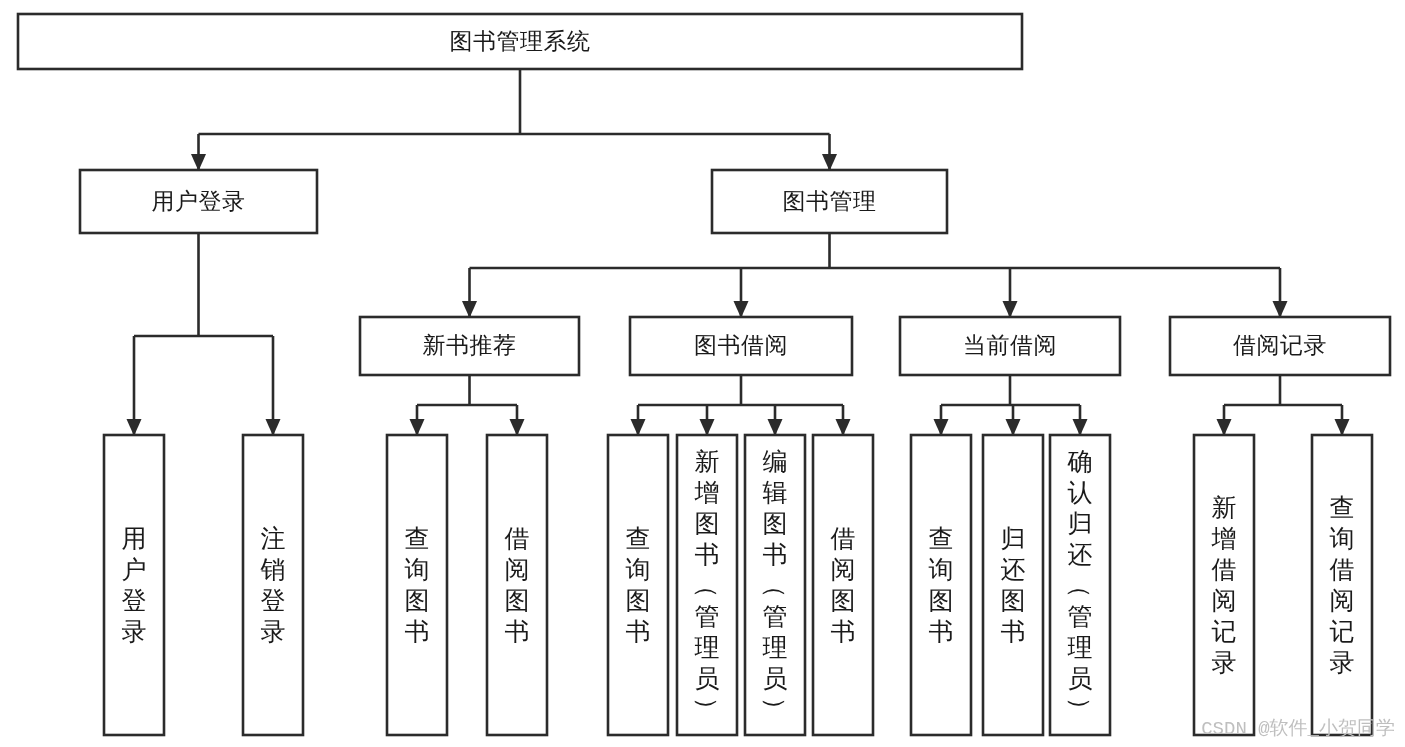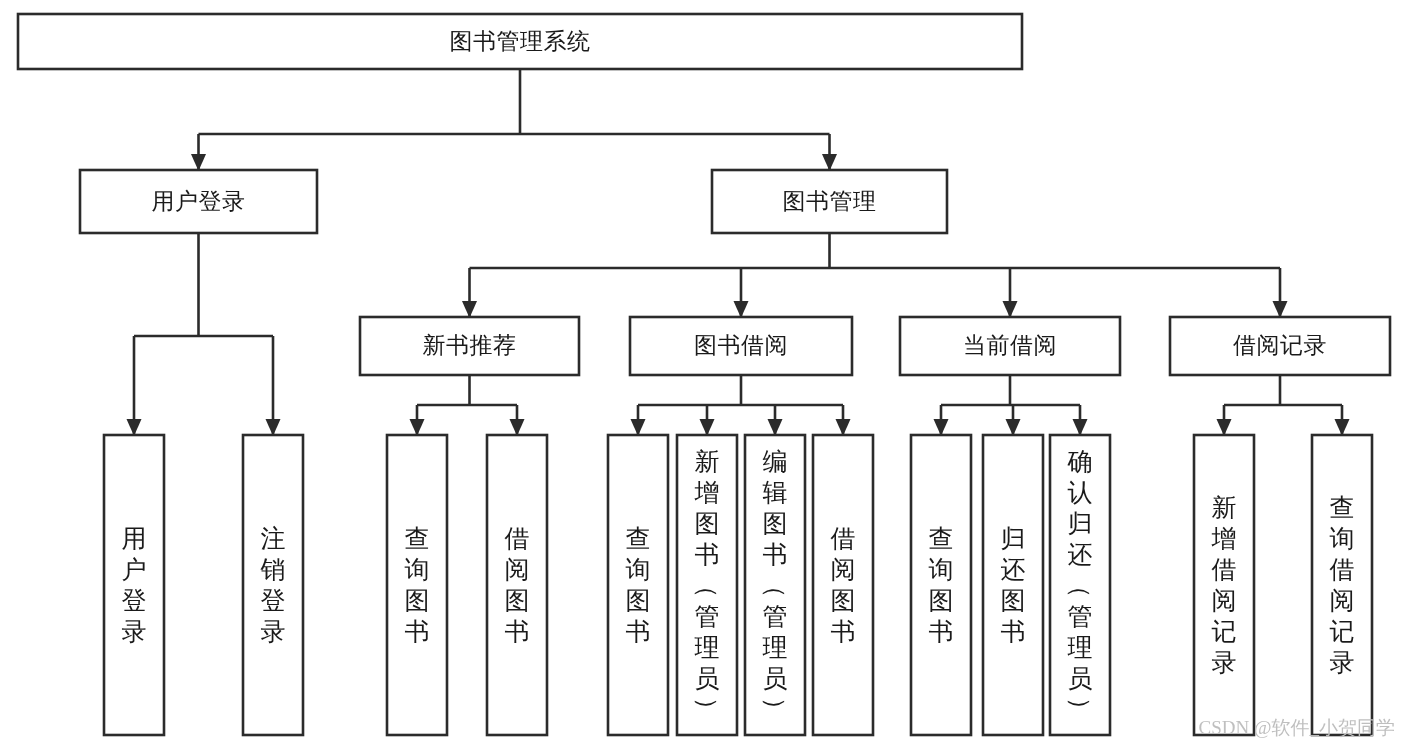--- a/index.html
+++ b/index.html
@@ -58,21 +58,21 @@
   .arrow-head {
     fill: #2b2b2b;
     stroke: none;
   }
   .watermark-text {
     position: absolute;
     right: 10px;
     bottom: 6px;
     color: #bfbfbf;
     font-size: 19px;
-    font-family: Liberation Serif, serif;
+    font-family: Liberation Mono, monospace;
     white-space: nowrap;
     user-select: none;
   }
 </style>
 </head>
 <body>
 
 <div id="diagram-root">
 
   <svg class="diagram-canvas" viewBox="0 0 1405 747" xmlns="http://www.w3.org/2000/svg">

